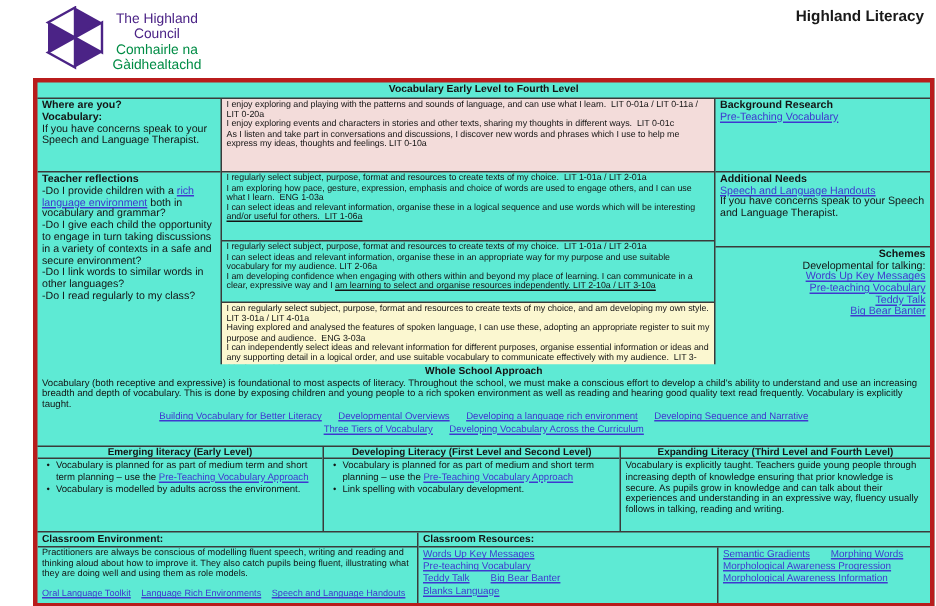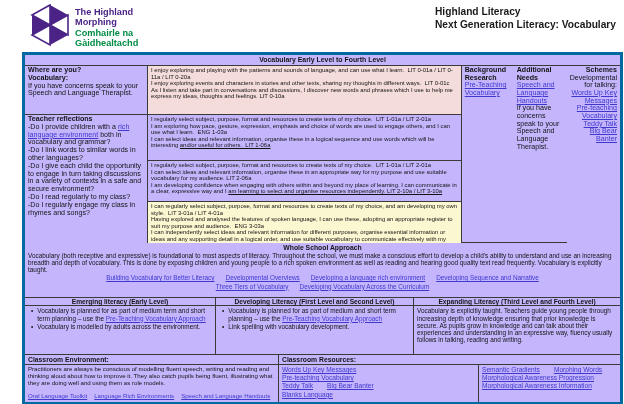--- a/index.html
+++ b/index.html
@@ -6,37 +6,37 @@
   body{width:624px;height:404px;background:#ffffff;font-family:"Liberation Sans",sans-serif;
        font-size:6.3px;line-height:1.13;color:#141414;position:relative;overflow:hidden;}
   .b{font-weight:bold;}
   .link{color:#3f38cf;text-decoration:underline;cursor:pointer;}
   .ul{text-decoration:underline;}
   .pre{white-space:pre-wrap;}
 
   
   .hdr-left{position:absolute;left:30px;top:4px;display:flex;gap:5px;align-items:flex-start;}
   .logo-mark{width:40px;height:44px;}
-  .logo-text{font-weight:bold;font-size:9.2px;line-height:1.13;text-align:left;padding-top:3px;}
+  .logo-text{font-weight:normal;font-size:9.2px;line-height:1.13;text-align:center;padding-top:3px;}
   .c-purple{color:#4b2386;}
   .c-green{color:#008c45;}
-  .hdr-right{position:absolute;right:8px;top:5px;text-align:left;font-size:10.2px;font-weight:bold;line-height:1.3;color:#1a1a1a;}
-
-  
-  .tbl{position:absolute;left:22px;top:52px;width:595px;height:347px;border:3px solid #0369a1;
-       display:flex;flex-direction:column;background:#c4b5fd;}
+  .hdr-right{position:absolute;right:8px;top:5px;text-align:right;font-size:10.2px;font-weight:bold;line-height:1.3;color:#1a1a1a;}
+
+  
+  .tbl{position:absolute;left:22px;top:52px;width:595px;height:347px;border:3px solid #b91c1c;
+       display:flex;flex-direction:column;background:#5eead4;}
   .bb{border-bottom:1px solid #3a3a3a;}
   .cell{padding:1px 3px;overflow:hidden;}
   .tbl-title{flex:0 0 10px;text-align:center;font-weight:bold;font-size:6.9px;line-height:10px;border-bottom:1px solid #3a3a3a;}
 
   
   .main{flex:0 0 177px;display:flex;overflow:hidden;}
   .col-left{flex:0 0 122px;display:flex;flex-direction:column;border-right:1px solid #3a3a3a;font-size:7.1px;line-height:1.1;}
   .col-mid{flex:1;display:flex;flex-direction:column;border-right:1px solid #3a3a3a;font-size:5.9px;line-height:1.12;}
-  .col-right{flex:0 0 143px;display:flex;font-size:7.1px;line-height:1.08;}
+  .col-right{flex:0 0 143px;display:flex;flex-direction:column;font-size:7.1px;line-height:1.08;}
   .lc1{flex:0 0 46px;}.lc2{flex:1;}
   .r1{flex:0 0 46px;}.r2{flex:0 0 43px;}.r3{flex:0 0 38px;}.r4{flex:1;}
   .rc1{flex:0 0 46px;}.rc2{flex:0 0 47px;}.rc3{flex:1;text-align:right;}
   .bg-pink{background:#f3dcda;}
   .bg-yellow{background:#fbf7d0;}
   .eo p{margin:0;}
 
   
   .ws{flex:0 0 52px;border-bottom:1px solid #3a3a3a;padding:1px 3px;font-size:6.4px;line-height:1.13;overflow:hidden;}
   .ws-title{text-align:center;font-weight:bold;font-size:6.8px;}
@@ -72,50 +72,48 @@
   <svg class="logo-mark" viewBox="0 0 40 44">
     <path d="M20 1 L38 11 L20 21 Z" fill="#4b2386"></path>
     <path d="M20 1 L2 11 L20 21 Z" fill="#ffffff" stroke="#4b2386" stroke-width="1.6"></path>
     <path d="M2 11 L20 21 L2 31 Z" fill="#4b2386"></path>
     <path d="M38 11 L20 21 L38 31 Z" fill="#ffffff" stroke="#4b2386" stroke-width="1.6"></path>
     <path d="M20 21 L38 31 L20 41 Z" fill="#4b2386"></path>
     <path d="M20 21 L2 31 L20 41 Z" fill="#ffffff" stroke="#4b2386" stroke-width="1.6"></path>
   </svg>
   <div class="logo-text">
     <div class="c-purple">The Highland</div>
-    <div class="c-purple">Morphing</div>
+    <div class="c-purple">Council</div>
     <div class="c-green">Comhairle na</div>
     <div class="c-green">Gàidhealtachd</div>
   </div>
 </div>
 
 <div class="hdr-right">
   <div>Highland Literacy</div>
-  <div>Next Generation Literacy: Vocabulary</div>
 </div>
 
 <div class="tbl">
 
   <div class="tbl-title">Vocabulary Early Level to Fourth Level</div>
 
   <div class="main">
 
     <div class="col-left">
       <div class="cell lc1 bb">
         <div class="b">Where are you?</div>
         <div class="b">Vocabulary:</div>
         <div>If you have concerns speak to your Speech and Language Therapist.</div>
       </div>
       <div class="cell lc2">
         <div class="b">Teacher reflections</div>
         <div><span>-Do I provide children with a </span><span class="link">rich language environment</span><span> both in vocabulary and grammar?</span></div>
+        <div><span>-Do I give each child the opportunity to engage in turn taking discussions in a variety of contexts in a safe and secure environment?</span></div>
         <div><span>-Do I link words to similar words in other languages?</span></div>
-        <div><span>-Do I give each child the opportunity to engage in turn taking discussions in a variety of contexts in a safe and secure environment?</span></div>
         <div><span>-Do I read regularly to my class?</span></div>
-        <div><span>-Do I regularly engage my class in rhymes and songs?</span></div>
       </div>
     </div>
 
     <div class="col-mid eo">
       <div class="cell r1 bb bg-pink">
         <p class="pre"><span>I enjoy exploring and playing with the patterns and sounds of language, and can use what I learn.  LIT 0-01a / LIT 0-11a / LIT 0-20a</span></p>
         <p class="pre"><span>I enjoy exploring events and characters in stories and other texts, sharing my thoughts in different ways.  LIT 0-01c</span></p>
         <p class="pre"><span>As I listen and take part in conversations and discussions, I discover new words and phrases which I use to help me express my ideas, thoughts and feelings. LIT 0-10a</span></p>
       </div>
       <div class="cell r2 bb">

